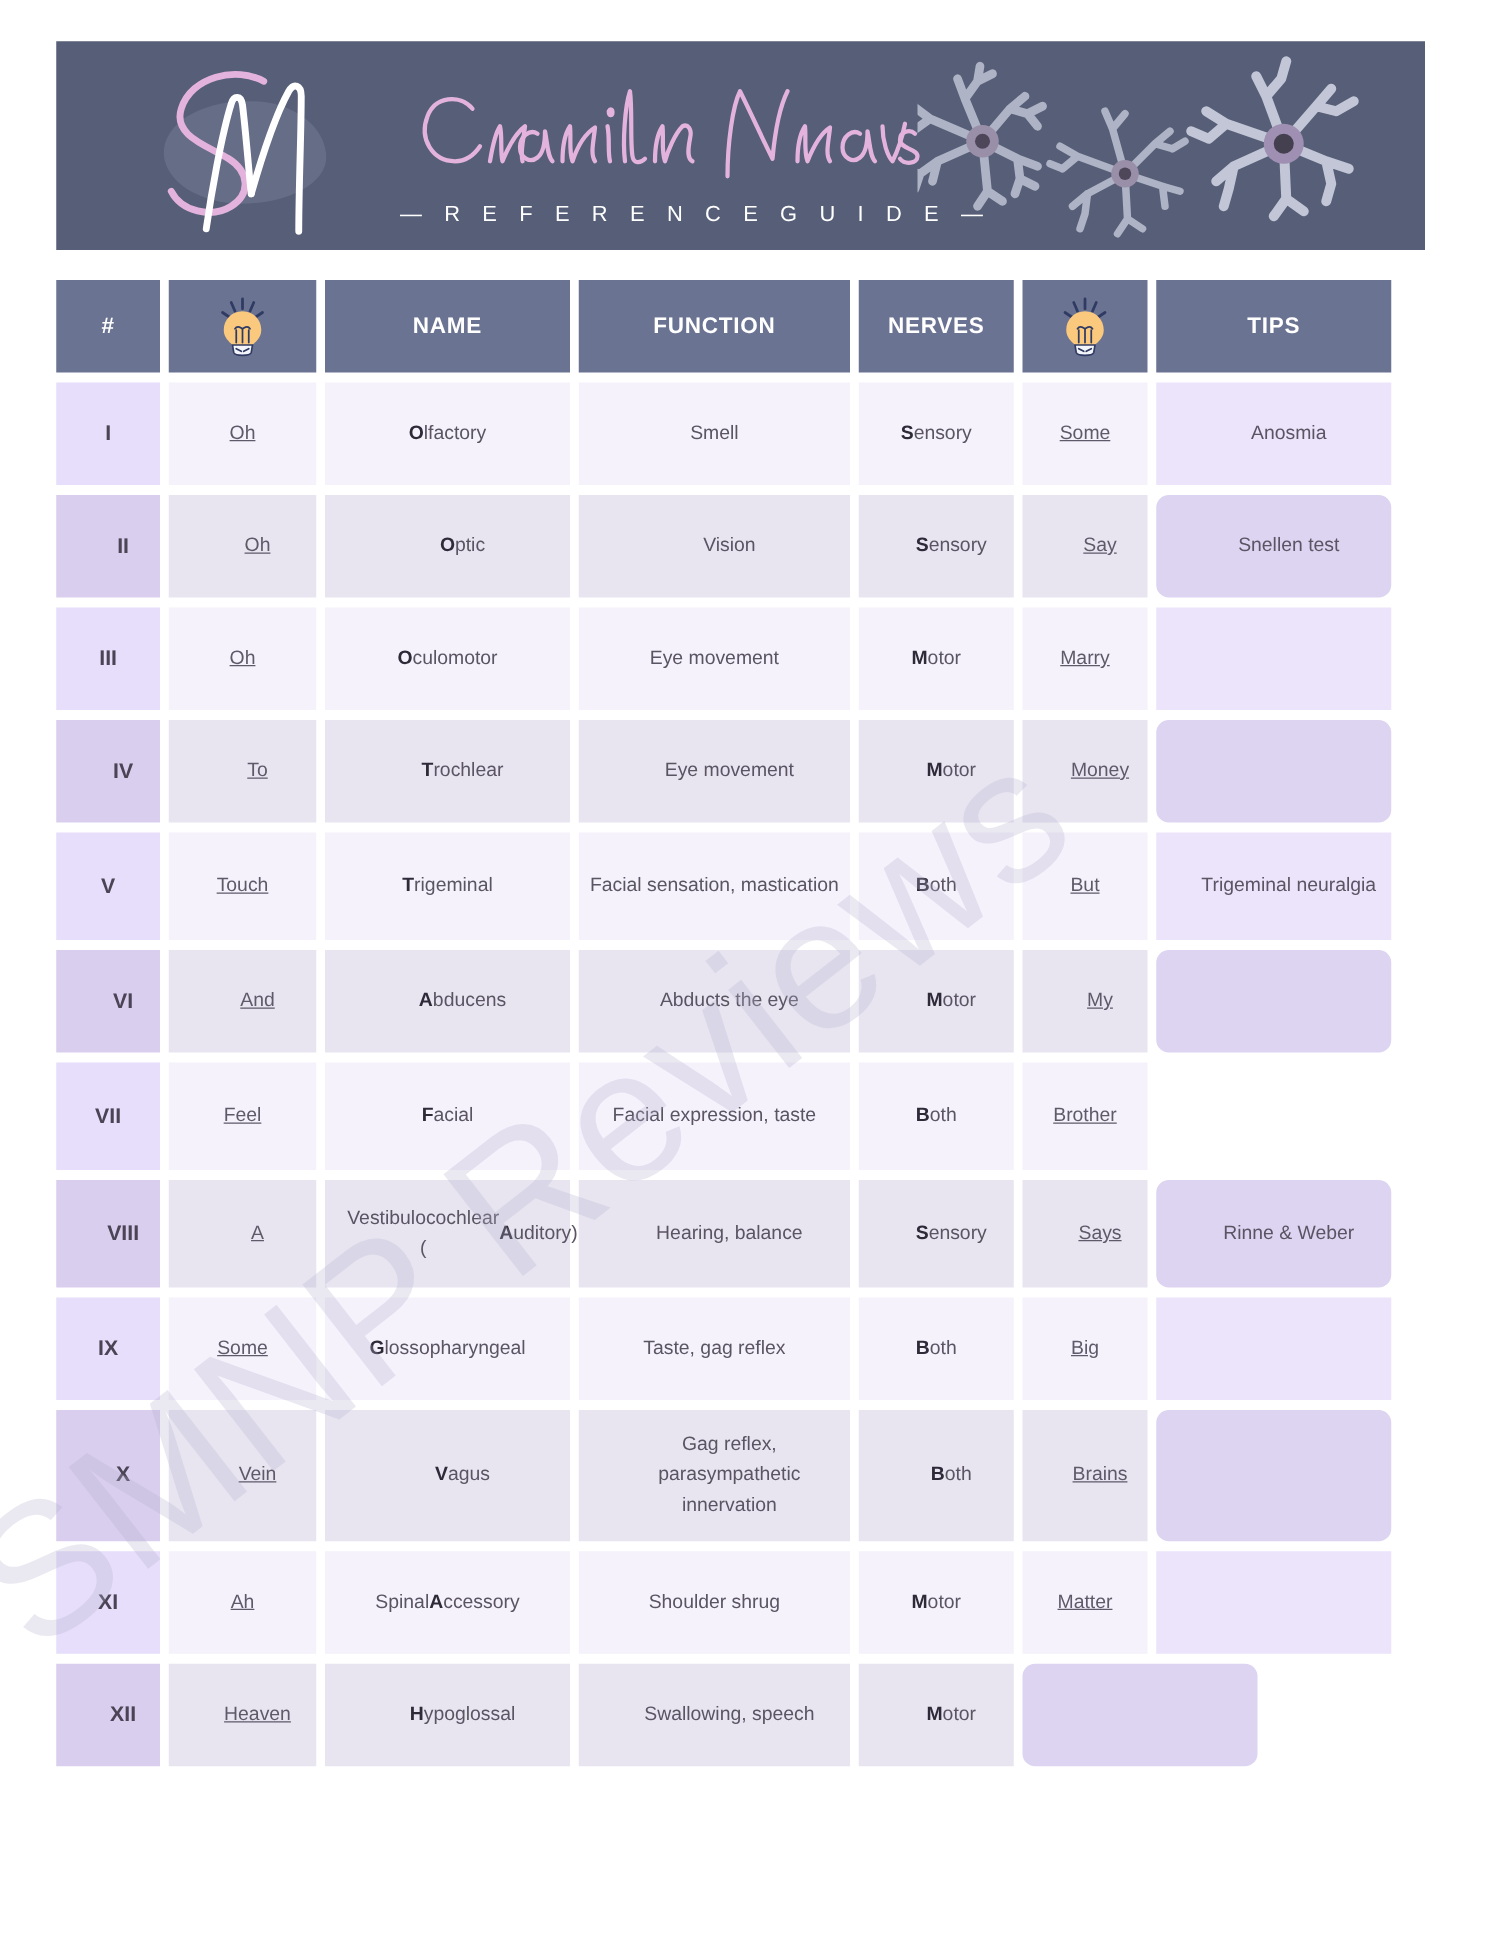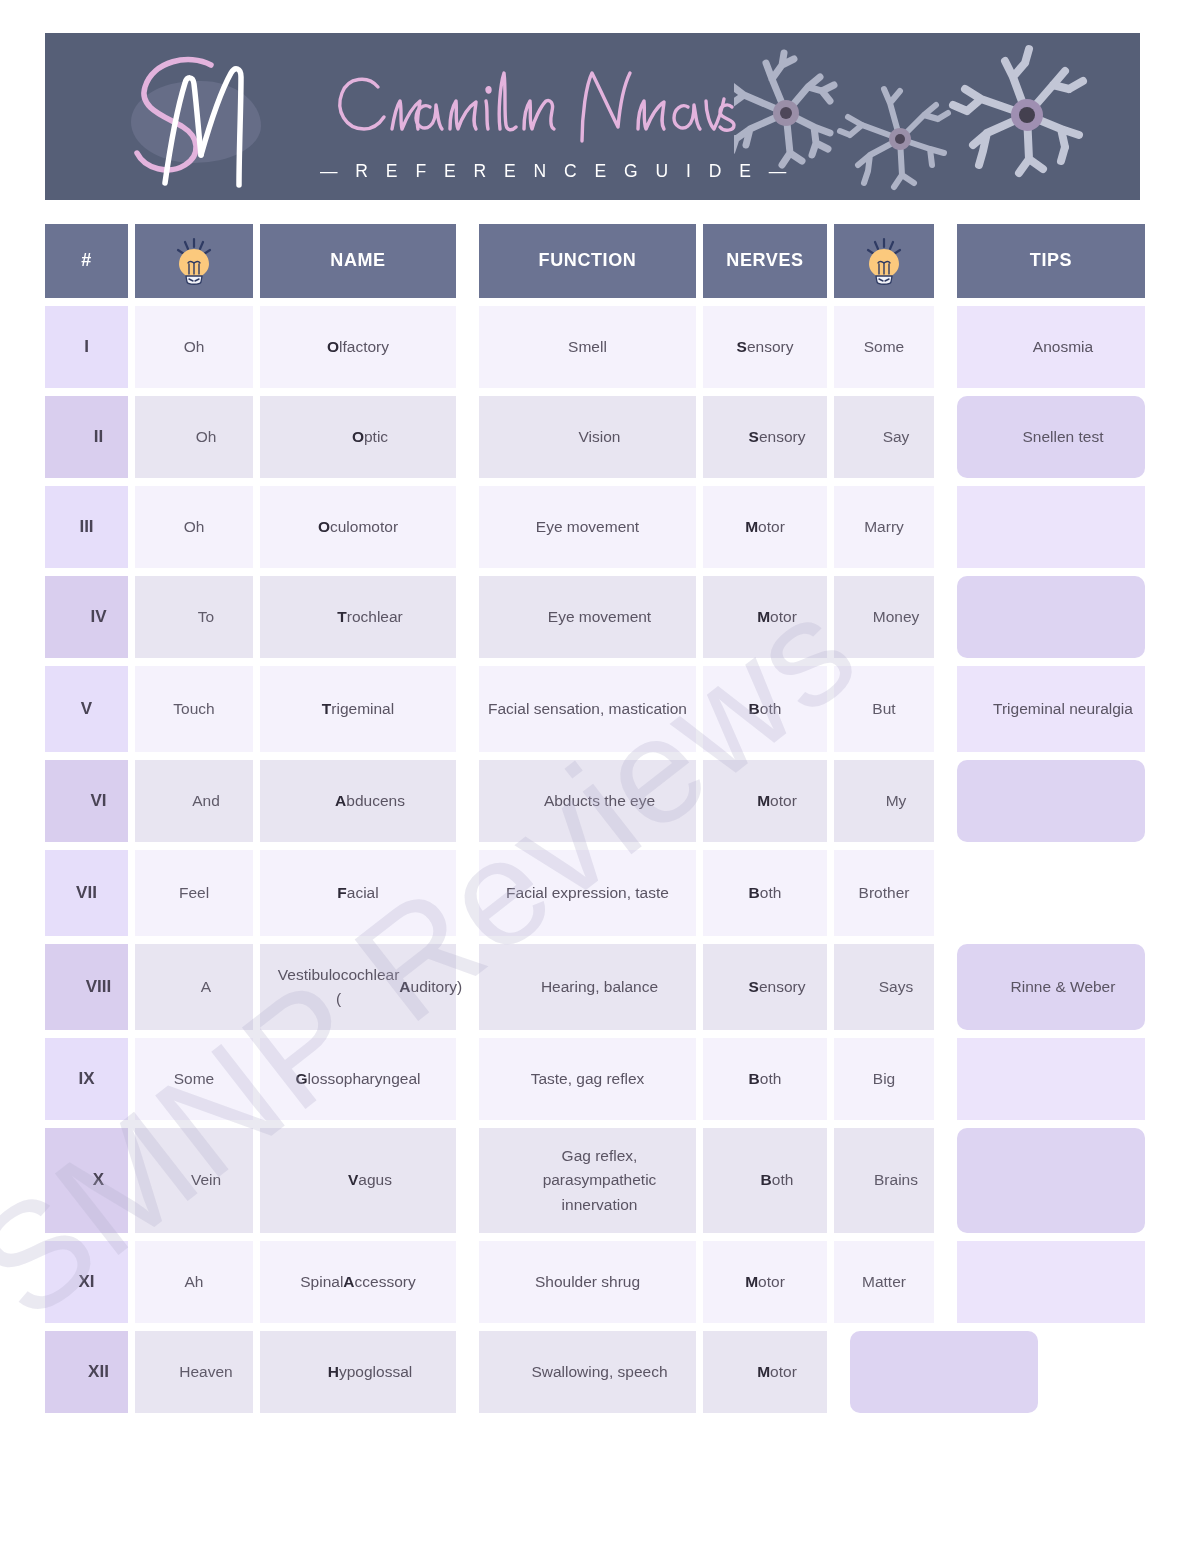--- a/index.html
+++ b/index.html
@@ -152,22 +152,22 @@
   .row-body.odd  .cell { background: #f5f2fc; }
   .row-body.even .cell { background: #e8e5f1; padding-left: 32px; }
   .row-body.odd  .c-num  { background: #e6defa; }
   .row-body.even .c-num  { background: #d9ceee; }
   .row-body.odd  .c-tips { background: #ece4fb; padding-left: 32px; }
   .row-body.even .c-tips { background: #ddd4f2; border-radius: 10px; }
 
   .c-num { font-weight: bold; font-size: 17px; color: #4a4455; }
   .c-name b, .c-nerve b { font-weight: bold; color: #2e2a38; }
   .c-name, .c-nerve { color: #5a5463; }
-  .c-mnem1, .c-mnem2 { color: #5f5a69; }
-  .c-func, .c-tips { color: #5a5463; margin-left: 16px; }
+  .c-mnem1, .c-mnem2 { color: #5f5a69; text-decoration: underline; }
+  .c-func, .c-tips { color: #5a5463; }
 </style>
 </head>
 <body>
 
 <div class="watermark">
   <span>SMNP Reviews</span>
 </div>
 
 <div class="banner">
 

